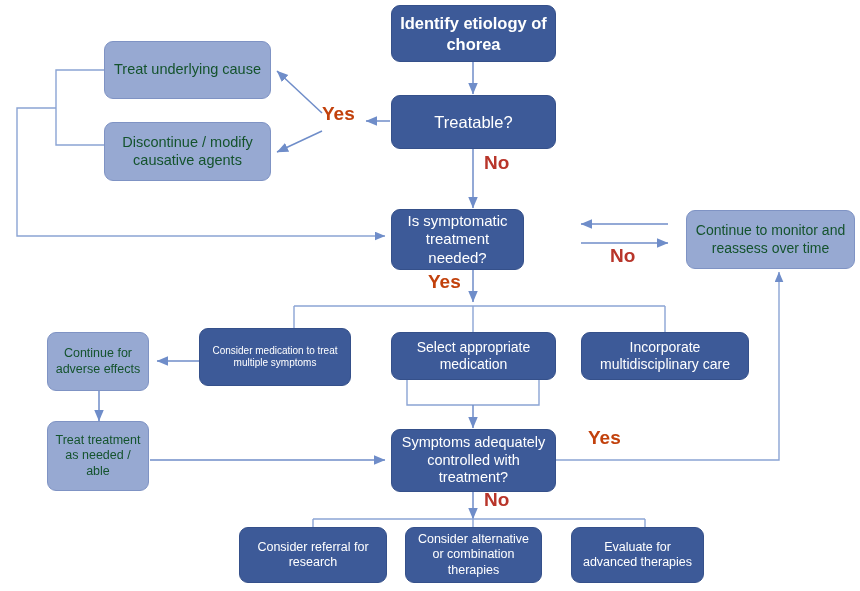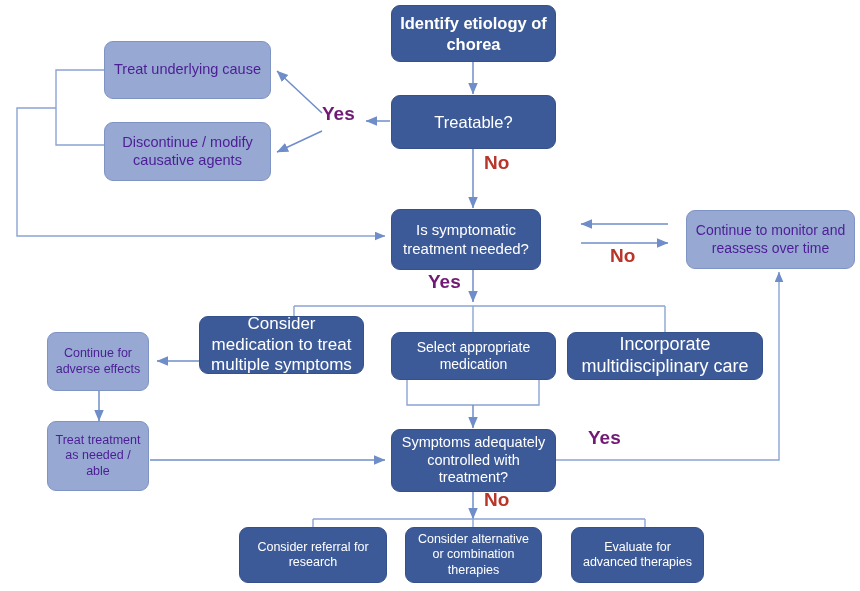--- a/index.html
+++ b/index.html
@@ -2,23 +2,23 @@
 <html><head>
 <meta charset="utf-8">
 <style>
   html,body{margin:0;padding:0;background:#ffffff;}
   body{font-family:"Liberation Sans","DejaVu Sans",sans-serif;}
   #canvas{position:relative;width:860px;height:591px;background:#ffffff;overflow:hidden;}
   .node{position:absolute;display:flex;align-items:center;justify-content:center;
         text-align:center;border-radius:9px;box-sizing:border-box;line-height:1.22;}
   .node span{display:block;padding:0 6px;}
   .dark{background:#3d5a98;color:#ffffff;border:1px solid #35508a;}
-  .light{background:#97a9d2;color:#4c1d95;border:1px solid #7f93c4;}
+  .light{background:#97a9d2;color:#14532d;border:1px solid #7f93c4;}
   .lbl{position:absolute;font-weight:bold;white-space:nowrap;}
-  .lbl.yes{color:#701a75;}
+  .lbl.yes{color:#c2410c;}
   .lbl.no{color:#b8352a;}
   svg.wires{position:absolute;left:0;top:0;width:860px;height:591px;pointer-events:none;}
   .w{stroke:#8ba4d4;stroke-width:1.4;fill:none;}
   .w2{stroke:#6f8dc9;stroke-width:1.5;fill:none;}
 </style>
 </head>
 <body>
 
 <div id="canvas">
 
@@ -82,37 +82,37 @@
   </div>
 
   <div class="node light" style="left:104px;top:41px;width:167px;height:58px;font-size:14.5px;">
     <span>Treat underlying cause</span>
   </div>
 
   <div class="node light" style="left:104px;top:122px;width:167px;height:59px;font-size:14.5px;">
     <span>Discontinue / modify causative agents</span>
   </div>
 
-  <div class="node dark" style="left:391px;top:209px;width:150px;height:61px;font-size:15px;">
+  <div class="node dark" style="left:391px;top:209px;width:133px;height:61px;font-size:15px;">
     <span>Is symptomatic treatment needed?</span>
   </div>
 
   <div class="node light" style="left:686px;top:210px;width:169px;height:59px;font-size:14px;justify-content:flex-end;">
     <span>Continue to monitor and reassess over time</span>
   </div>
 
-  <div class="node dark" style="left:199px;top:316px;width:165px;height:58px;font-size:17px;">
+  <div class="node dark" style="left:199px;top:328px;width:152px;height:58px;font-size:10px;">
     <span>Consider medication to treat multiple symptoms</span>
   </div>
 
   <div class="node dark" style="left:391px;top:332px;width:165px;height:48px;font-size:14px;">
     <span>Select appropriate medication</span>
   </div>
 
-  <div class="node dark" style="left:567px;top:332px;width:196px;height:48px;font-size:18px;">
+  <div class="node dark" style="left:581px;top:332px;width:168px;height:48px;font-size:14px;">
     <span>Incorporate multidisciplinary care</span>
   </div>
 
   <div class="node light" style="left:47px;top:332px;width:102px;height:59px;font-size:12.5px;">
     <span>Continue for adverse effects</span>
   </div>
 
   <div class="node light" style="left:47px;top:421px;width:102px;height:70px;font-size:12.5px;">
     <span>Treat treatment as needed / able</span>
   </div>

